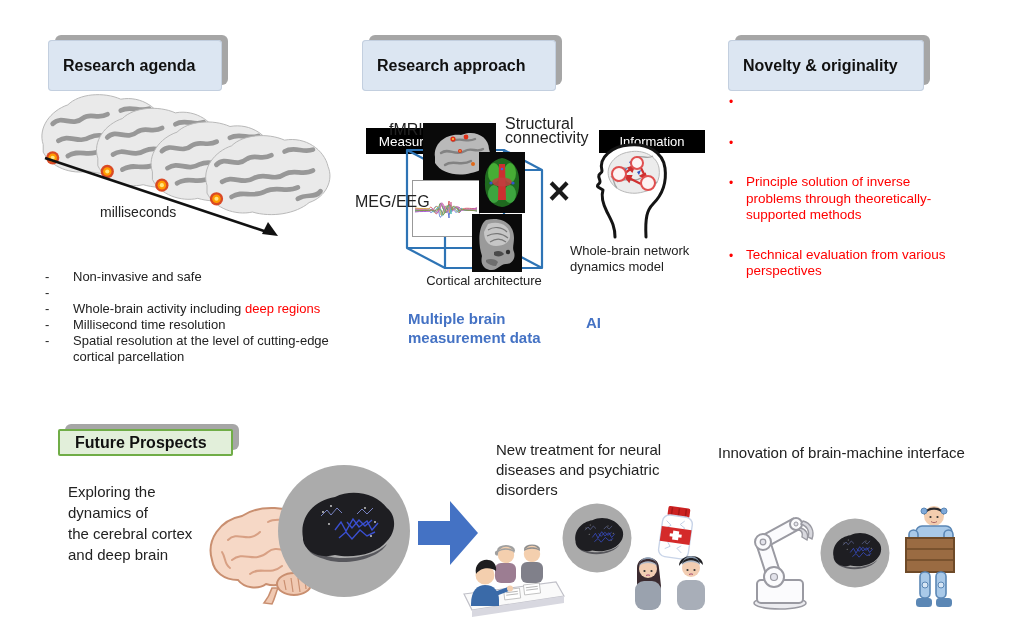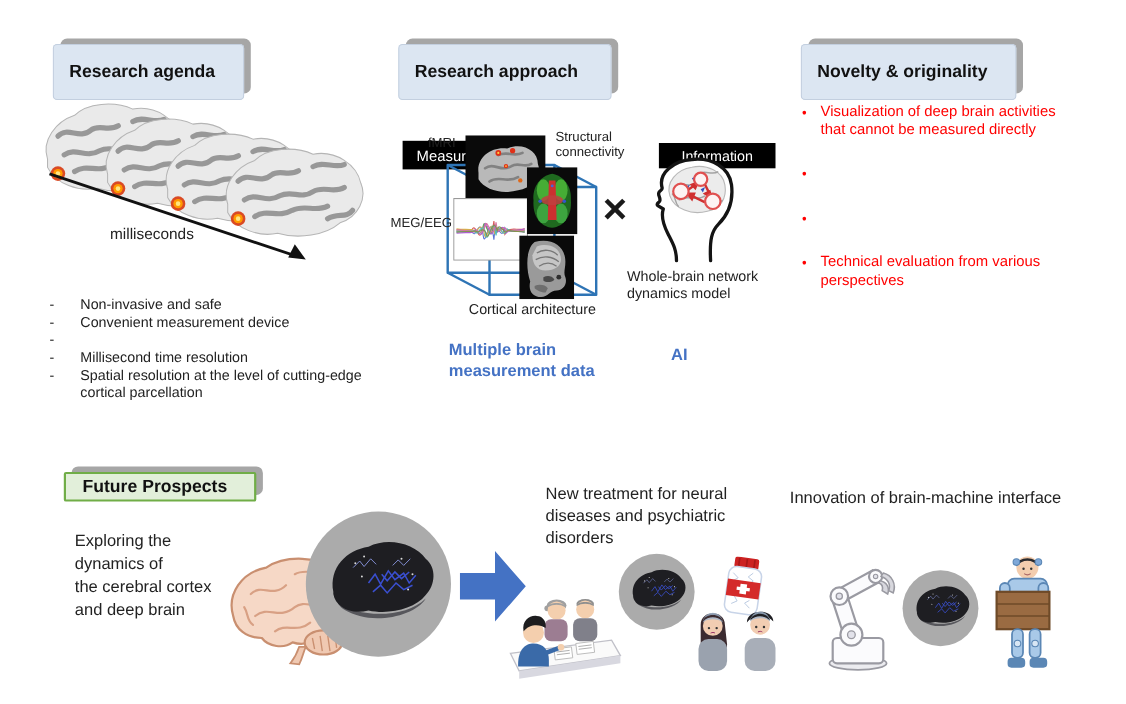--- a/index.html
+++ b/index.html
@@ -18,21 +18,21 @@
   .chip.green .face{background:var(--future_fill,#e2efda);
               border:2px solid var(--future_border,#70ad47);border-radius:2px;
               box-shadow:none;box-sizing:border-box;}
 
   
   .blacklabel{position:absolute;background:var(--label_bg,#000);color:#fff;font-weight:normal;
               display:flex;align-items:center;justify-content:center;margin-top:36px;}
 
   
   .t13{font-size:13px;line-height:16px;}
-  .t12{font-size:12px;line-height:14px;}
+  .t12{font-size:16px;line-height:14px;}
   .t15{font-size:15px;line-height:20px;}
   .blue-cap{color:var(--accent_blue,#4472c4);font-weight:bold;font-size:15px;line-height:19px;}
   .red{color:var(--accent_red,#ff0000);}
 
   ul.plainlist{list-style:none;margin:0;padding:0;}
   .dash-list{position:absolute;left:40px;top:269px;width:340px;font-size:13px;line-height:16px;color:#222;}
   .dash-list li{display:flex;}
   .dash-list .mk{flex:0 0 28px;padding-left:5px;}
 
   .red-list{position:absolute;left:729px;top:93px;width:275px;font-size:13.5px;line-height:16.5px;
@@ -108,24 +108,24 @@
 </svg>
 <div class="abs" style="left:100px;top:204px;font-size:14px;">milliseconds</div>
 
 <ul class="plainlist dash-list">
   <li>
     <span class="mk">-</span>
     <span>Non-invasive and safe</span>
     </li>
   <li>
     <span class="mk">-</span>
-    <span>Convenient measurement device</span>
     </li>
   <li>
     <span class="mk">-</span>
+    <span><span>Whole-brain activity including </span><span class="red">deep regions</span></span>
     </li>
   <li>
     <span class="mk">-</span>
     <span>Millisecond time resolution</span>
     </li>
   <li>
     <span class="mk">-</span>
     <span class="pre">Spatial resolution at the level of cutting-edge
 cortical parcellation</span>
     </li>
@@ -243,40 +243,41 @@
   </g>
   <circle cx="34" cy="34" r="7" fill="#fdf3f3" stroke="#e05050" stroke-width="2"></circle>
   <circle cx="52" cy="23" r="6" fill="#fdf3f3" stroke="#e05050" stroke-width="2"></circle>
   <circle cx="63" cy="43" r="7" fill="#fdf3f3" stroke="#e05050" stroke-width="2"></circle>
 </svg>
 
 <div class="abs t13 pre" style="left:570px;top:243px;">Whole-brain network
 dynamics model</div>
 <div class="abs blue-cap pre" style="left:408px;top:309px;">Multiple brain
 measurement data</div>
-<div class="abs blue-cap" style="left:586px;top:313px;margin-left:24px;">AI</div>
+<div class="abs blue-cap" style="left:586px;top:313px;">AI</div>
 
 <div class="chip" style="left:728px;top:40px;width:196px;">
   <span class="sh"></span>
   <span class="face">
       <span>Novelty &amp; originality</span>
     </span>
 </div>
 
 <ul class="plainlist red-list">
   <li>
     <span class="mk">•</span>
-    <span class="pre">Visualization of deep brain activities
-that cannot be measured directly</span>
     </li>
   <li>
     <span class="mk">•</span>
     </li>
   <li>
     <span class="mk">•</span>
+    <span class="pre">Principle solution of inverse
+problems through theoretically-
+supported methods</span>
     </li>
   <li>
     <span class="mk">•</span>
     <span class="pre">Technical evaluation from various
 perspectives</span>
     </li>
 </ul>
 
 <div class="chip green" style="left:58px;top:429px;width:175px;height:27px;">
   <span class="sh"></span>

